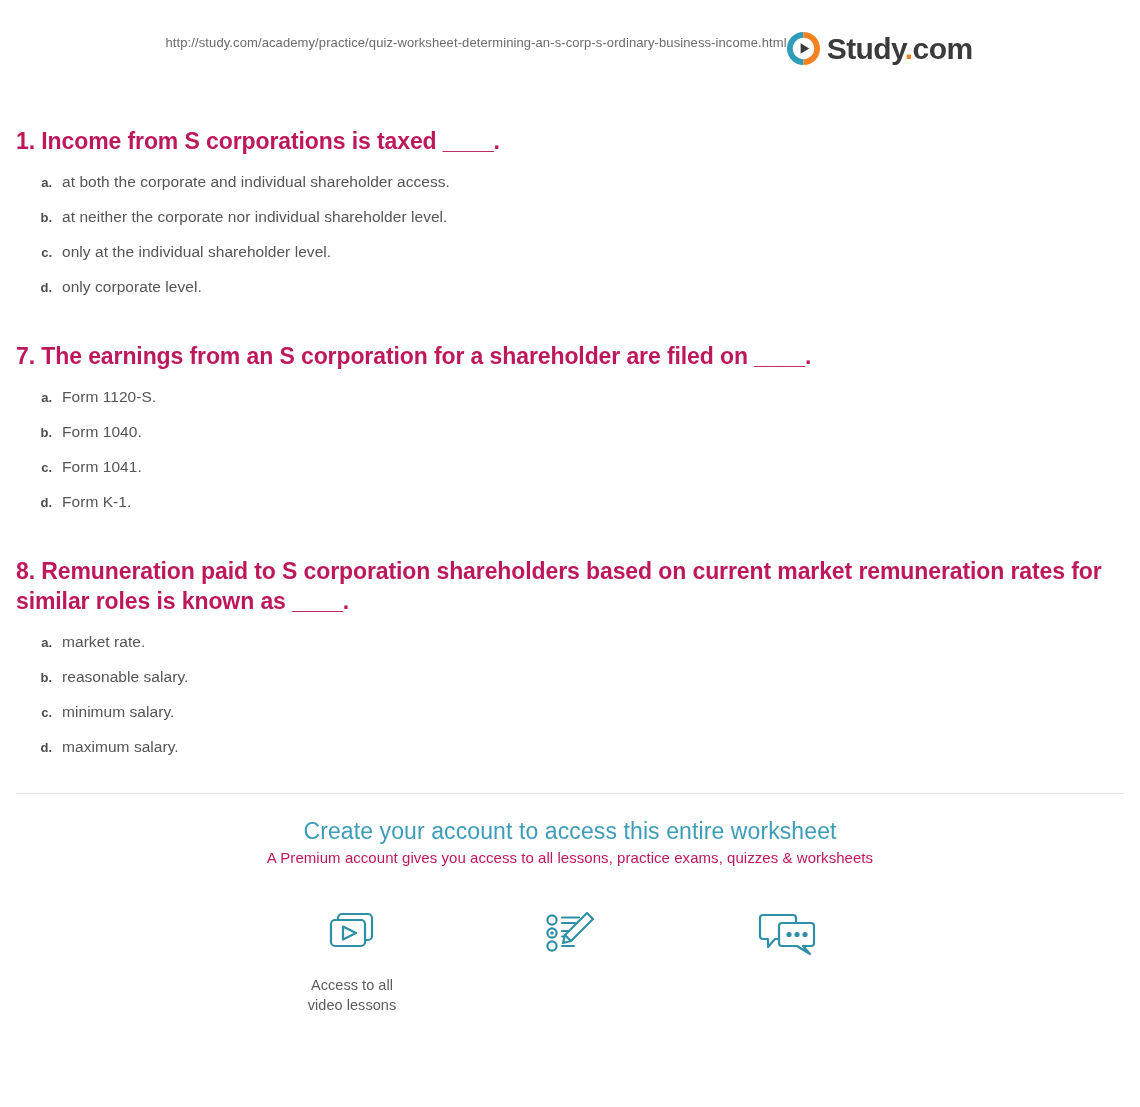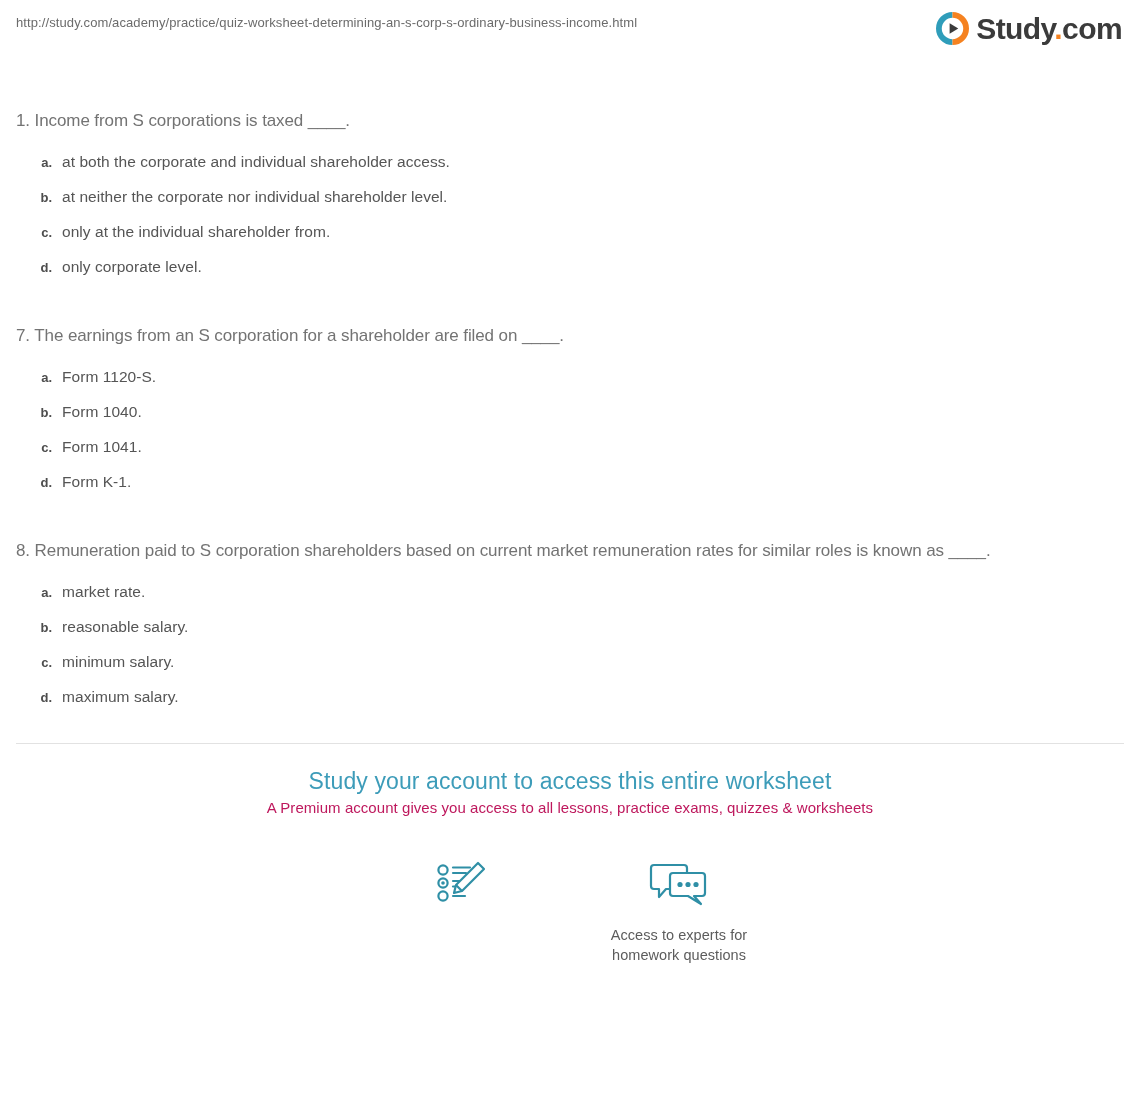--- a/index.html
+++ b/index.html
@@ -20,23 +20,24 @@
     width: 1140px;
     height: 1107px;
     box-sizing: border-box;
     padding: 0 16px;
   }
 
   
   .header {
     display: flex;
     align-items: flex-start;
-    justify-content: space-between;
+    justify-content: center;
     padding-top: 12px;
     height: 44px;
+    margin-top: 20px;
   }
   .url {
     font-size: 13px;
     color: #6b6b6b;
     letter-spacing: 0.1px;
     line-height: 16px;
     padding-top: 3px;
     white-space: nowrap;
   }
   .logo {
@@ -72,23 +73,23 @@
     max-width: 800px;
   }
 
   
   .questions {
     margin-top: 50px;
   }
   .question-block { margin-bottom: 36px; }
   .question-block:last-child { margin-bottom: 0; }
   .question-text {
-    font-size: 17px;
-    font-weight: normal;
-    color: #737373;
+    font-size: 23px;
+    font-weight: bold;
+    color: #be185d;
     line-height: 30px;
     letter-spacing: -0.1px;
     margin-bottom: 9px;
   }
   .option-row {
     display: flex;
     align-items: baseline;
     line-height: 34px;
     font-size: 15.5px;
     color: #555555;
@@ -190,21 +191,21 @@
       <div class="option-row">
         <span class="option-letter">a.</span>
         <span class="option-text">at both the corporate and individual shareholder access.</span>
       </div>
       <div class="option-row">
         <span class="option-letter">b.</span>
         <span class="option-text">at neither the corporate nor individual shareholder level.</span>
       </div>
       <div class="option-row">
         <span class="option-letter">c.</span>
-        <span class="option-text">only at the individual shareholder from.</span>
+        <span class="option-text">only at the individual shareholder level.</span>
       </div>
       <div class="option-row">
         <span class="option-letter">d.</span>
         <span class="option-text">only corporate level.</span>
       </div>
     </div>
 
     <div class="question-block">
       <div class="question-text">7. The earnings from an S corporation for a shareholder are filed on ____.</div>
       <div class="option-row">
@@ -243,25 +244,36 @@
         <span class="option-letter">d.</span>
         <span class="option-text">maximum salary.</span>
       </div>
     </div>
 
   </div>
 
   <hr class="divider">
 
   <div class="cta">
-    <div class="cta-heading">Study your account to access this entire worksheet</div>
+    <div class="cta-heading">Create your account to access this entire worksheet</div>
     <div class="cta-sub">A Premium account gives you access to all lessons, practice exams, quizzes &amp; worksheets</div>
 
     <div class="features">
 
+      <div class="feature">
+        <div class="feature-icon">
+          <svg width="56" height="50" viewBox="0 0 56 50">
+            <rect x="14" y="5" width="34" height="26" rx="4" fill="none" stroke="#2f8fa6" stroke-width="2.2"></rect>
+            <rect x="7" y="11" width="34" height="26" rx="4" fill="#ffffff" stroke="#2f8fa6" stroke-width="2.2"></rect>
+            <polygon points="19,17.5 32,24 19,30.5" fill="none" stroke="#2f8fa6" stroke-width="2.2" stroke-linejoin="round"></polygon>
+          </svg>
+        </div>
+        <div class="feature-label">Access to all
+video lessons</div>
+      </div>
 
       <div class="feature">
         <div class="feature-icon">
           <svg width="58" height="50" viewBox="0 0 58 50">
             <circle cx="11" cy="11" r="4.6" fill="none" stroke="#2f8fa6" stroke-width="2.2"></circle>
             <circle cx="11" cy="24" r="4.6" fill="none" stroke="#2f8fa6" stroke-width="2.2"></circle>
             <circle cx="11" cy="24" r="1.8" fill="#2f8fa6"></circle>
             <circle cx="11" cy="37" r="4.6" fill="none" stroke="#2f8fa6" stroke-width="2.2"></circle>
             <line x1="21" y1="8.5" x2="38" y2="8.5" stroke="#2f8fa6" stroke-width="2.2" stroke-linecap="round"></line>
             <line x1="21" y1="14" x2="34" y2="14" stroke="#2f8fa6" stroke-width="2.2" stroke-linecap="round"></line>
@@ -277,21 +289,19 @@
       <div class="feature">
         <div class="feature-icon">
           <svg width="60" height="50" viewBox="0 0 60 50">
             <path d="M5 6 h30 a3 3 0 0 1 3 3 v18 a3 3 0 0 1 -3 3 h-18 l-7 8 v-8 h-5 a3 3 0 0 1 -3 -3 v-18 a3 3 0 0 1 3 -3 z" fill="#ffffff" stroke="#2f8fa6" stroke-width="2.2" stroke-linejoin="round"></path>
             <path d="M24 14 h29 a3 3 0 0 1 3 3 v17 a3 3 0 0 1 -3 3 h-8 l7 8 l-13 -8 h-15 a3 3 0 0 1 -3 -3 v-17 a3 3 0 0 1 3 -3 z" fill="#ffffff" stroke="#2f8fa6" stroke-width="2.2" stroke-linejoin="round"></path>
             <circle cx="31" cy="25.5" r="2.6" fill="#2f8fa6"></circle>
             <circle cx="39" cy="25.5" r="2.6" fill="#2f8fa6"></circle>
             <circle cx="47" cy="25.5" r="2.6" fill="#2f8fa6"></circle>
           </svg>
         </div>
-        <div class="feature-label">Access to experts for
-homework questions</div>
       </div>
 
     </div>
 
   </div>
 
 </div>
 
 </body></html>

